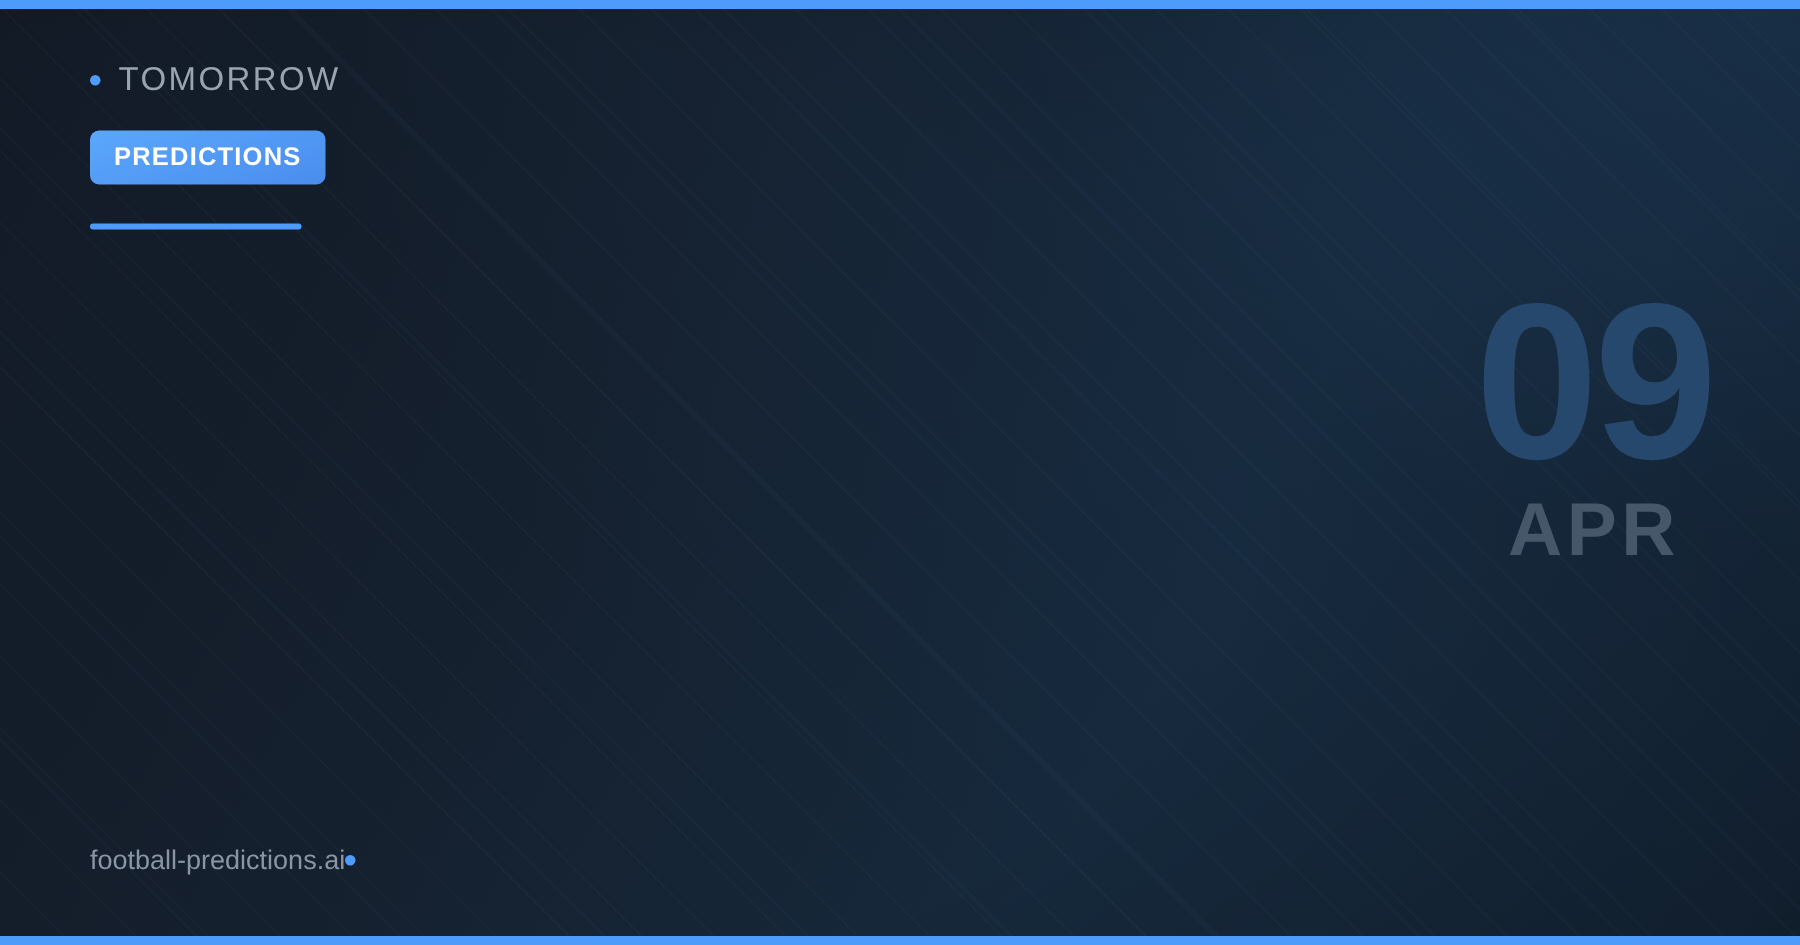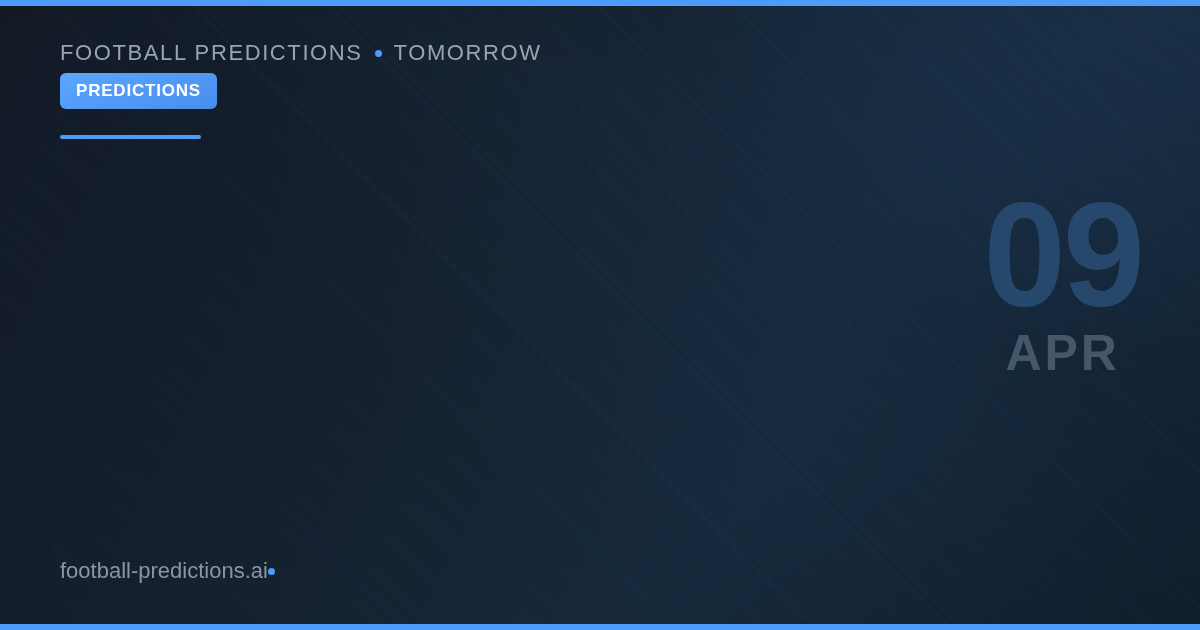--- a/index.html
+++ b/index.html
@@ -109,21 +109,21 @@
   }
   .kicker .dot {
     width:7px; height:7px;
     border-radius:50%;
     background:#4d9bfb;
     flex:0 0 auto;
   }
 
   .badge {
     display:inline-block;
-    margin-top:7px;
+    margin-top:21px;
     padding:9px 16px 10px;
     border-radius:6px;
     background:linear-gradient(160deg,#5ba7fd 0%,#4a8ded 100%);
     color:#ffffff;
     font-size:17px;
     font-weight:bold;
     letter-spacing:0.8px;
     text-transform:uppercase;
     line-height:1;
   }
@@ -148,21 +148,21 @@
   }
 
   
   .footer {
     position:absolute;
     left:60px;
     bottom:46px;
     z-index:3;
     display:flex;
     align-items:center;
-    font-size:22px;
+    font-size:18px;
     color:#8a95a3;
     white-space:nowrap;
   }
   .footer .dot {
     width:7px; height:7px;
     border-radius:50%;
     background:#4d9bfb;
     flex:0 0 auto;
   }
 </style>
@@ -178,21 +178,20 @@
   <div class="accent-bar bottom"></div>
 
   <div class="date-mark">
     <span class="day">09</span>
     <span class="mon">APR</span>
   </div>
 
   <div class="content">
 
     <div class="kicker">
-      <span>FOOTBALL PREDICTIONS</span>
       <span class="dot"></span>
       <span>TOMORROW</span>
     </div>
 
     <div class="badge">PREDICTIONS</div>
 
 
     <div class="rule"></div>
 
   </div>

